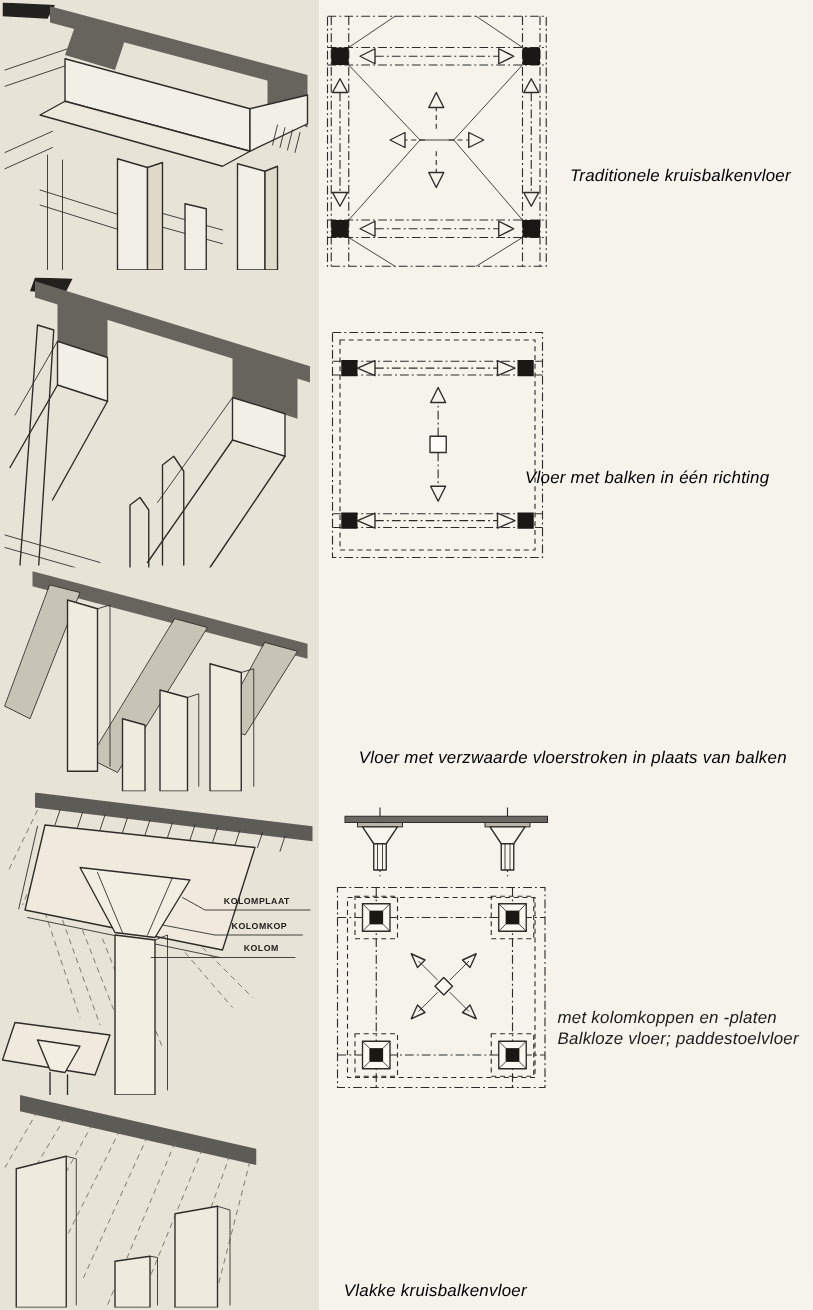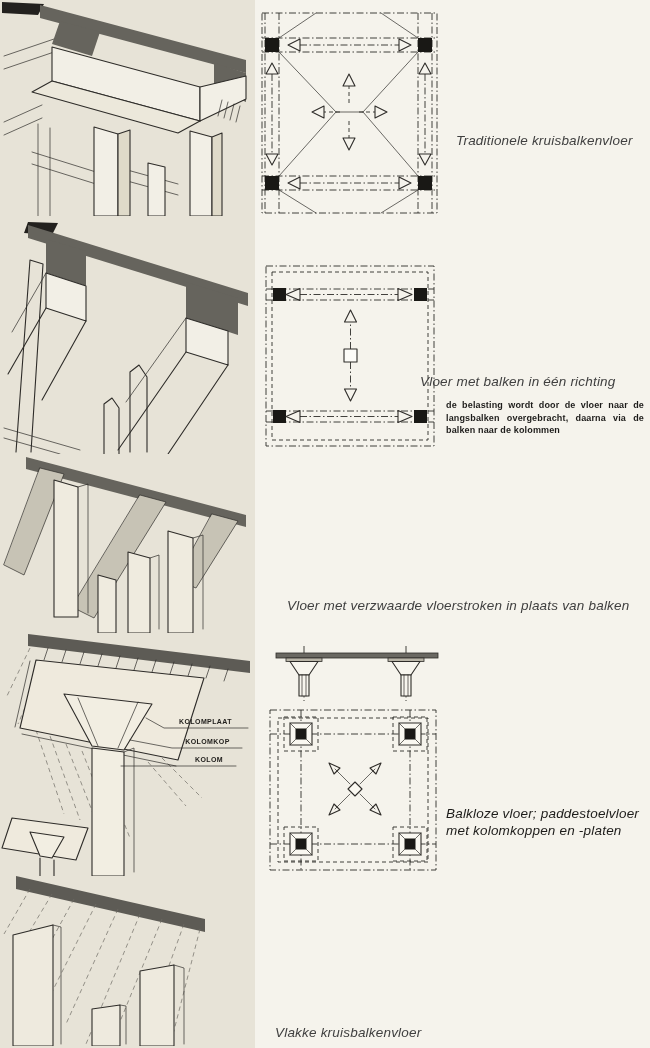--- a/index.html
+++ b/index.html
@@ -8,21 +8,21 @@
   #page{position:relative;width:650px;height:1048px;background:#f5f3ec;overflow:hidden;color:#1d1c1a}
   #left-strip{position:absolute;left:0;top:0;width:255px;height:1048px;background:#e7e3d7}
   figure{position:absolute}
   figure svg{display:block;width:100%;height:100%}
   
   .ln{stroke:#2e2c29;stroke-width:1.1;stroke-linejoin:round;stroke-linecap:round}
   .thin{stroke:#2e2c29;stroke-width:.7;stroke-linejoin:round;stroke-linecap:round}
   .fan{stroke:#6e6c64;stroke-width:.7;stroke-dasharray:4.5 3.5}
   .dash{stroke:#2e2c29;stroke-width:.9;stroke-dasharray:4 3}
   .dashdot{stroke:#2e2c29;stroke-width:.9;stroke-dasharray:7 2.5 1.5 2.5}
-  .caption{position:absolute;font-style:italic;font-size:13.5px;letter-spacing:.2px;color:#404040;white-space:nowrap;font-weight:400}
+  .caption{position:absolute;font-style:italic;font-size:13.5px;letter-spacing:.2px;color:#000000;white-space:nowrap;font-weight:400}
   .caption2l{position:absolute;font-style:italic;font-size:13.5px;letter-spacing:.2px;color:#1d1c1a;line-height:17px;white-space:nowrap;font-weight:400}
   .bodytext{position:absolute;font-size:9px;font-weight:700;line-height:12.5px;letter-spacing:.15px;color:#1d1c1a;text-align:justify}
   .dlabel{position:absolute;font-size:7px;font-weight:700;letter-spacing:.4px;color:#23211e;text-align:center;line-height:9px}
 </style>
 </head>
 <body>
 
 <div id="page">
   <div id="left-strip"></div>
 
@@ -134,21 +134,20 @@
       <g>
         <rect class="ln" x="84" y="87" width="13" height="13" fill="#fdfcf8"></rect>
         <path class="dashdot" fill="none" d="M90.5,87 L90.5,60 M90.5,100 L90.5,127"></path>
         <polygon class="ln" points="84.5,60 96.5,60 90.5,48" fill="none"></polygon>
         <polygon class="ln" points="84.5,127 96.5,127 90.5,139" fill="none"></polygon>
       </g>
     </svg>
   </figure>
 
   <div class="caption" style="left:420px;top:374px">Vloer met balken in één richting</div>
-  <p class="bodytext" style="left:446px;top:399px;width:198px">de belasting wordt door de vloer naar de langsbalken overgebracht, daarna via de balken naar de kolommen</p>
 
   <figure style="left:0px;top:455px;width:250px;height:178px">
     <svg viewBox="0 0 250 178">
       <polygon points="26,2 246,60 246,72 26,14" fill="#66645d"></polygon>
       <g>
         <polygon class="thin" points="40,13 64,19 24,120 4,110" fill="#c7c3b5"></polygon>
         <polygon class="thin" points="140,40 166,47 94,163 72,152" fill="#c7c3b5"></polygon>
         <polygon class="thin" points="212,59 238,66 196,133 176,125" fill="#c7c3b5"></polygon>
       </g>
       <g>
@@ -243,22 +242,22 @@
         <path class="thin" fill="none" d="M98,78 L113,63 M88,78 L73,63 M88,88 L73,103 M98,88 L113,103"></path>
         <polygon class="ln" points="119,57 114,68 108,62" fill="none"></polygon>
         <polygon class="ln" points="67,57 78,62 72,68" fill="none"></polygon>
         <polygon class="ln" points="67,109 78,104 72,98" fill="none"></polygon>
         <polygon class="ln" points="119,109 114,98 108,104" fill="none"></polygon>
       </g>
     </svg>
   </figure>
 
   <div class="caption2l" style="left:446px;top:805px">
+    <div>met kolomkoppen en -platen</div>
     <div>Balkloze vloer; paddestoelvloer</div>
-    <div>met kolomkoppen en -platen</div>
   </div>
 
   <figure style="left:0px;top:876px;width:250px;height:170px">
     <svg viewBox="0 0 250 170">
       <polygon points="16,0 205,43 205,56 16,13" fill="#5d5b55"></polygon>
       <path class="fan" fill="none" d="M30,13 L4,58 M52,18 L16,78 M74,23 L32,100 M96,28 L48,124 M118,33 L66,148 M140,38 L86,168 M162,43 L110,170 M184,48 L140,170 M200,53 L170,170"></path>
       <g>
         <polygon class="ln" points="13,59 53,49 53,170 13,170" fill="#eeeade"></polygon>
         <path class="thin" fill="none" d="M53,49 L61,51 L61,168"></path>
         <polygon class="ln" points="92,133 120,129 120,170 92,170" fill="#eeeade"></polygon>

